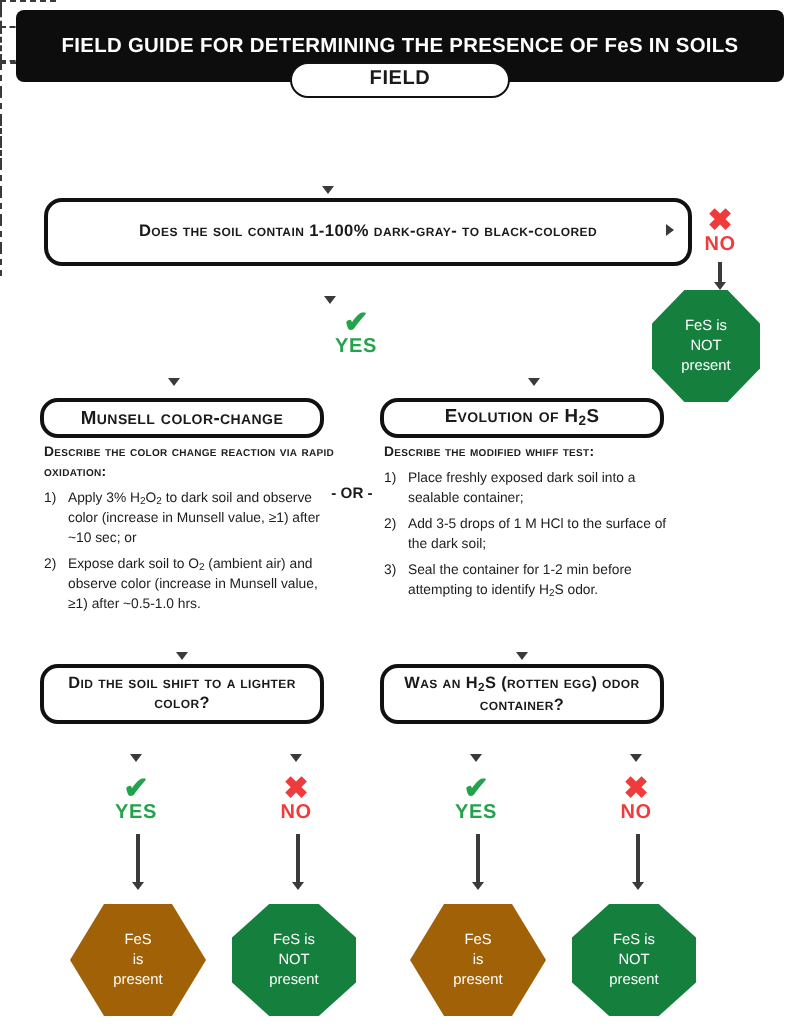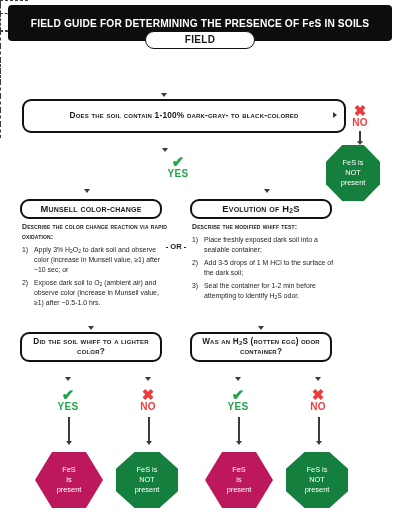--- a/index.html
+++ b/index.html
@@ -65,21 +65,21 @@
   .col ol{margin:0;padding:0;list-style:none;}
   .col li{position:relative;padding-left:12px;margin-bottom:3.5px;}
   .col li .num{position:absolute;left:0;top:0;}
   sub{font-size:.72em;vertical-align:-.22em;}
 
   
   .hexa,.octa{
     position:absolute;display:flex;align-items:center;justify-content:center;
     text-align:center;color:#fff;font-size:7.4px;line-height:1.35;
   }
-  .hexa{background:#be185d;clip-path:polygon(25% 0,75% 0,100% 50%,75% 100%,25% 100%,0 50%);}
+  .hexa{background:#a16207;clip-path:polygon(25% 0,75% 0,100% 50%,75% 100%,25% 100%,0 50%);}
   .octa{background:#15803d;clip-path:polygon(30% 0,70% 0,100% 30%,100% 70%,70% 100%,30% 100%,0 70%,0 30%);}
 
   .shape-topright{left:326px;top:145px;width:54px;height:56px;}
   .s1{left:35px;top:452px;width:68px;height:56px;}
   .s2{left:116px;top:452px;width:62px;height:56px;}
   .s3{left:205px;top:452px;width:68px;height:56px;}
   .s4{left:286px;top:452px;width:62px;height:56px;}
 
   
   .mark{position:absolute;width:44px;text-align:center;}
@@ -180,21 +180,21 @@
     </ol>
   </div>
 
   <div class="dv" style="left:91px;top:316px;height:11px;"></div>
   <div class="arw" style="left:88px;top:326px;"></div>
   <div class="dv" style="left:261px;top:316px;height:11px;"></div>
   <div class="arw" style="left:258px;top:326px;"></div>
 
   <div class="rbox q2 q2-left">
     <div>
-      <span class="l sc">Did the soil whiff to a</span>
+      <span class="l sc">Did the soil shift to a</span>
       <span class="l sc">lighter color?</span>
     </div>
   </div>
   <div class="rbox q2 q2-right">
     <div>
       <span class="l sc">Was an H<sub>2</sub>S (rotten egg)</span>
       <span class="l sc">odor container?</span>
     </div>
   </div>
 

